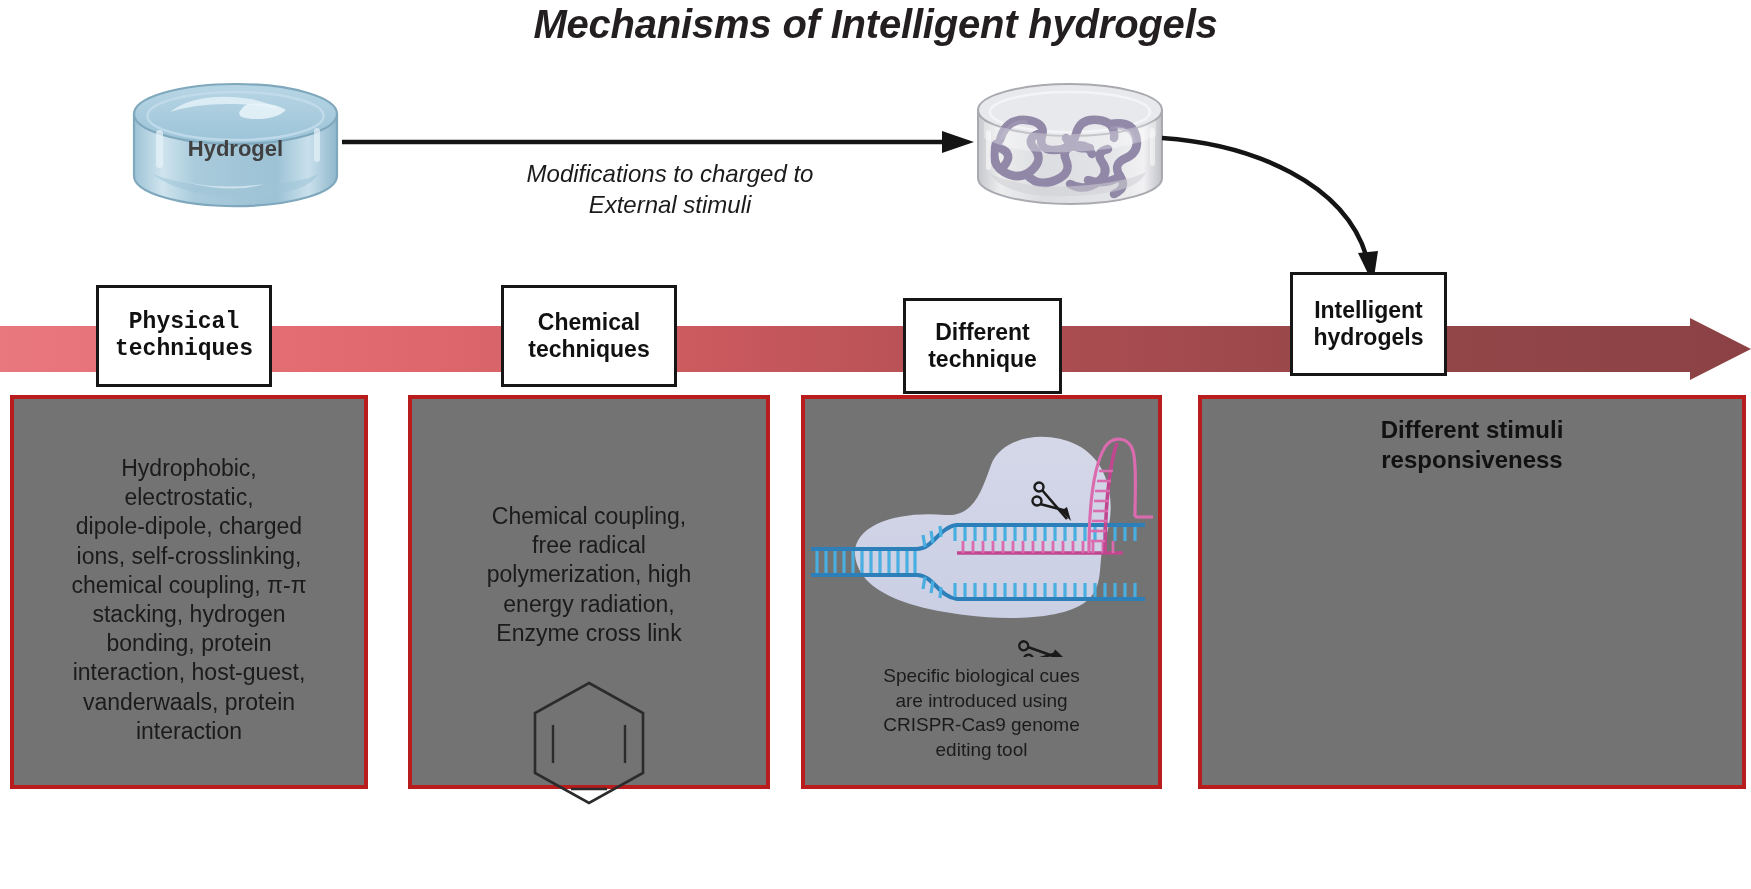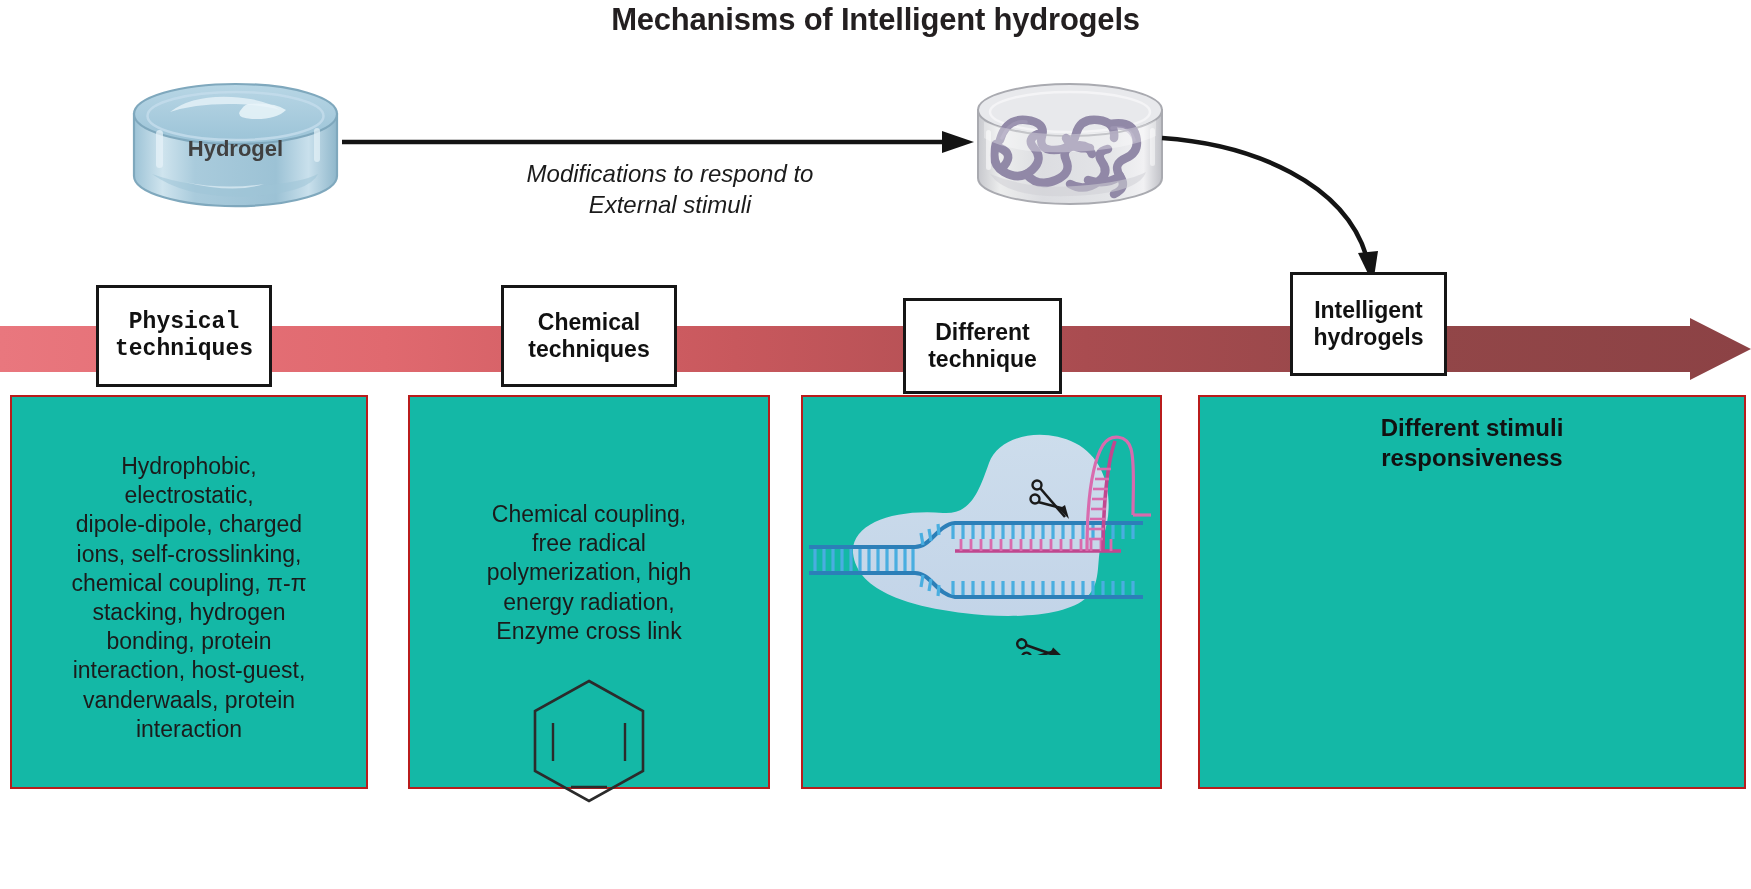--- a/index.html
+++ b/index.html
@@ -10,22 +10,23 @@
     color:#1a1a1a;
     overflow:hidden;
     position:relative;
   }
   #stage{position:absolute;left:0;top:0;width:1751px;height:889px;}
 
   
   .title{
     position:absolute;left:0;top:2px;width:1751px;
     text-align:center;
-    font-size:31px;font-weight:bold;letter-spacing:-0.2px;
+    font-size:40px;font-weight:bold;letter-spacing:-0.2px;
     color:#231f20;
+    font-style:italic;
   }
 
   
   .cyl{position:absolute;}
   .cyl-label{
     position:absolute;z-index:6;
     font-size:22px;font-weight:bold;color:#404040;
     text-align:center;width:100%;
   }
 
@@ -46,21 +47,21 @@
   .lbl-box{
     position:absolute;background:#fff;border:3px solid #161616;
     display:flex;align-items:center;justify-content:center;
     text-align:center;font-weight:bold;font-size:23px;line-height:1.16;
     color:#111;z-index:5;
     box-sizing:border-box;
   }
 
   
   .content-box{
-    position:absolute;background:#14b8a6;border:2px solid #b91c1c;
+    position:absolute;background:#737373;border:4px solid #b91c1c;
     box-sizing:border-box;z-index:3;
   }
   .body-text{
     position:absolute;left:0;width:100%;
     text-align:center;font-size:23px;line-height:1.27;color:#1b1b1b;
   }
   .cap-text{
     position:absolute;left:0;width:100%;
     text-align:center;font-size:19px;line-height:1.30;color:#1b1b1b;
   }
@@ -117,21 +118,21 @@
     <div class="cyl-label" style="top:58px;left:0;">Hydrogel</div>
   </div>
 
   <div class="h-arrow" style="left:340px;top:126px;width:640px;height:32px;">
     <svg width="640" height="32" viewBox="0 0 640 32">
       <line x1="2" y1="16" x2="605" y2="16" stroke="#141414" stroke-width="4.5"></line>
       <polygon points="602,5 634,16 602,27" fill="#141414"></polygon>
     </svg>
   </div>
 
-  <div class="mod-text" style="white-space: pre-line;">Modifications to respond to
+  <div class="mod-text" style="white-space: pre-line;">Modifications to charged to
 External stimuli</div>
 
   <div class="cyl" style="left:970px;top:78px;width:200px;height:135px;">
     <svg width="200" height="135" viewBox="0 0 200 135">
       <defs>
         <linearGradient id="gBody" x1="0" y1="0" x2="1" y2="0">
           <stop offset="0" stop-color="#c7c8cd"></stop>
           <stop offset="0.12" stop-color="#eceded"></stop>
           <stop offset="0.35" stop-color="#dcdde1"></stop>
           <stop offset="0.70" stop-color="#e3e4e7"></stop>
@@ -369,20 +370,24 @@
         <g transform="translate(216,238) rotate(-28)">
           <circle cx="2" cy="2" r="4.5" fill="none" stroke="#1a1a1a" stroke-width="2.4"></circle>
           <circle cx="0" cy="16" r="4.5" fill="none" stroke="#1a1a1a" stroke-width="2.4"></circle>
           <path d="M5,5 L28,30" stroke="#1a1a1a" stroke-width="2.6" fill="none"></path>
           <path d="M3,19 L28,24" stroke="#1a1a1a" stroke-width="2.6" fill="none"></path>
           <path d="M22,24 L32,32 L28,20 Z" fill="#1a1a1a"></path>
         </g>
       </svg>
     </div>
 
+    <div class="cap-text" style="top:265px;white-space:pre-line;">Specific biological cues
+are introduced using
+CRISPR-Cas9 genome
+editing tool</div>
   </div>
 
   <div class="content-box" style="left:1198px;top:395px;width:548px;height:394px;">
     <div class="stim-head" style="top:16px;white-space:pre-line;">Different stimuli
 responsiveness</div>
     <ol class="stim-list">
         <li>1. pH</li>
       </ol>
   </div>
 

